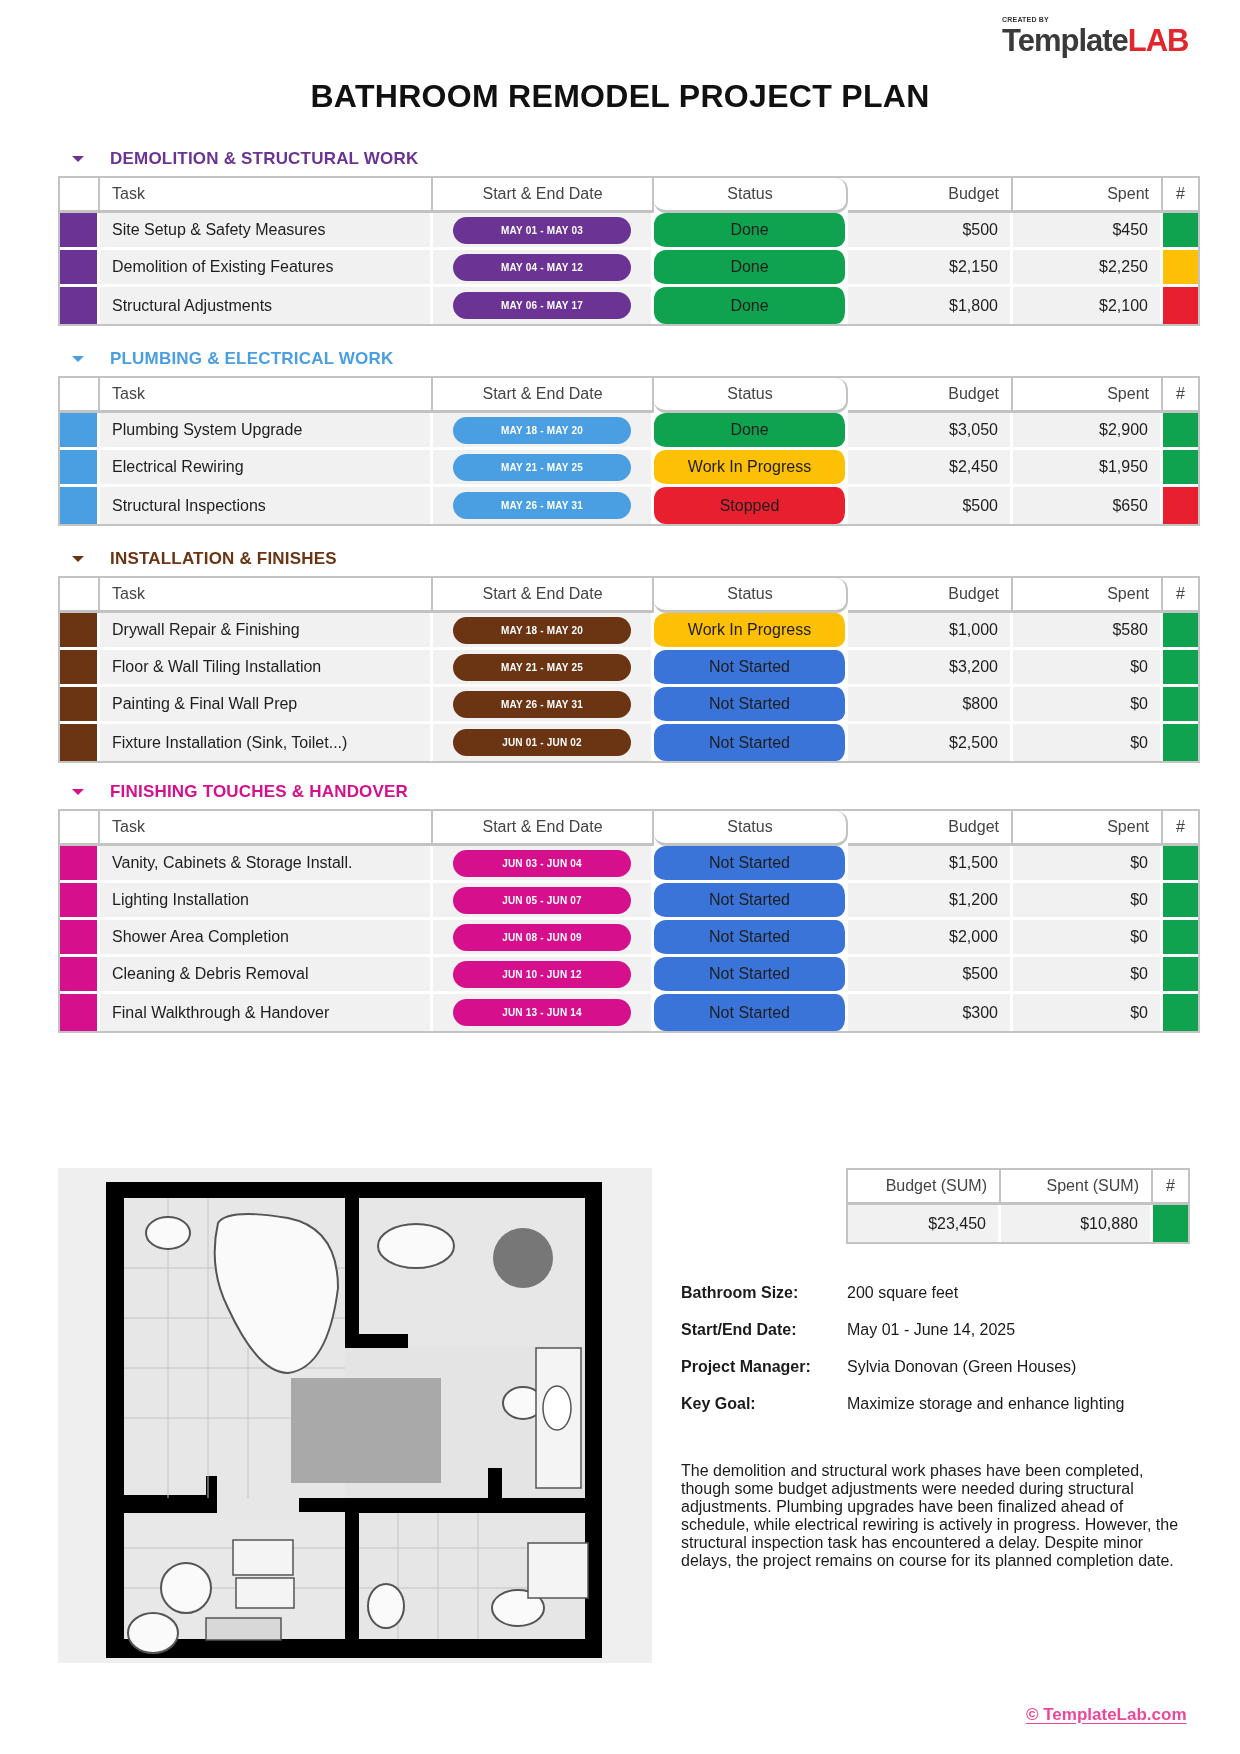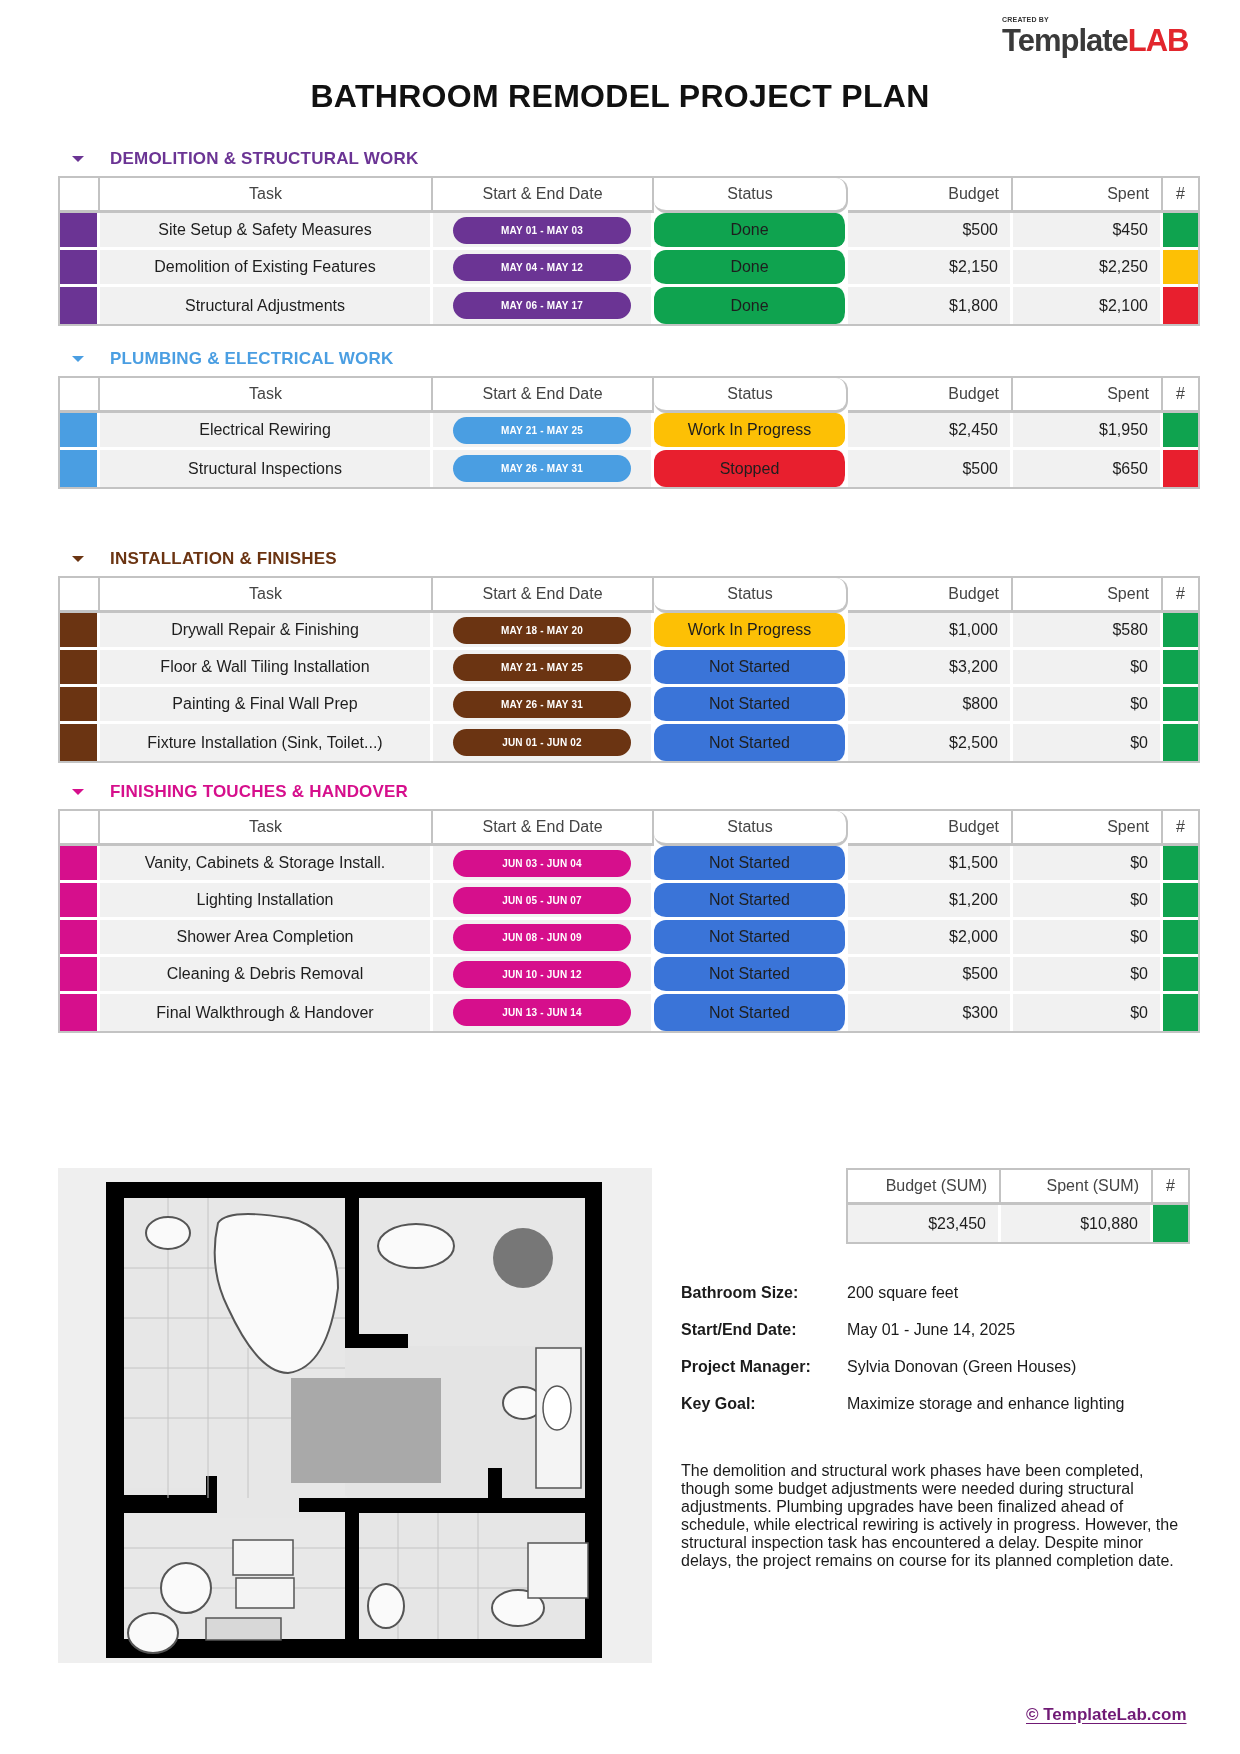--- a/index.html
+++ b/index.html
@@ -19,21 +19,21 @@
   .section-head .caret { position: absolute; left: 14px; top: 10px; width: 0; height: 0; border-left: 6px solid transparent; border-right: 6px solid transparent; border-top: 6px solid currentColor; }
   .section-head .stitle { position: absolute; left: 52px; top: 3px; font-size: 17px; font-weight: bold; letter-spacing: 0.2px; }
 
   table.grid { border-collapse: separate; border-spacing: 0; width: 1130px; border: 2px solid #c3c3c3; background: #fff; table-layout: fixed; }
   table.grid th { height: 35px; font-weight: normal; font-size: 16px; color: #444; background: #fff; border-right: 2px solid #c3c3c3; border-bottom: 3px solid #c3c3c3; padding: 0 12px; }
   table.grid th:last-child { border-right: none; }
   table.grid td { height: 37px; font-size: 16px; color: #1e1e1e; background: #f1f1f1; border-right: 3px solid #fff; border-bottom: 3px solid #fff; padding: 0 12px; }
   table.grid tr:last-child td { border-bottom: none; }
   table.grid td:last-child { border-right: none; }
   .c-color { width: 40px; padding: 0 !important; }
-  .c-task { width: 333px; text-align: center; }
+  .c-task { width: 333px; text-align: left; }
   .c-date { width: 221px; text-align: center; }
   .c-status { width: 194px; text-align: center; border-radius: 12px; }
   .c-budget { width: 165px; text-align: right; }
   .c-spent { width: 150px; text-align: right; }
   .c-flag { width: 35px; padding: 0 !important; text-align: center; }
   th.c-task { padding-left: 10px; }
   td.c-task { padding-left: 10px; }
   td.c-status { color: #fff; padding: 0; }
   .pill { display: inline-block; width: 178px; height: 27px; line-height: 27px; border-radius: 14px; color: #fff; font-size: 10px; font-weight: bold; letter-spacing: 0.2px; vertical-align: middle; }
 
@@ -43,21 +43,21 @@
   .sum-table .c-ss { width: 152px; text-align: right; }
 
   .floorplan { position: absolute; left: 58px; top: 1168px; width: 594px; height: 495px; background: #efefef; }
 
   .info { position: absolute; left: 681px; top: 1284px; width: 520px; font-size: 16px; color: #1b1b1b; }
   .info .row { position: relative; height: 37px; text-align: center; }
   .info .label { position: absolute; left: 0; top: 0; font-weight: bold; }
   .info .value { position: absolute; left: 166px; top: 0; }
   .info .para { position: absolute; left: 0; top: 178px; width: 505px; line-height: 18px; font-size: 16px; }
 
-  .footer { position: absolute; left: 1026px; top: 1705px; font-size: 17px; font-weight: bold; color: #701a75; text-decoration: underline; text-underline-offset: 3px; }
+  .footer { position: absolute; left: 1026px; top: 1705px; font-size: 17px; font-weight: bold; color: #ec4899; text-decoration: underline; text-underline-offset: 3px; }
 </style>
 </head>
 <body>
 
 <div class="logo">
   <span class="created">CREATED BY</span>
   <span class="brand"><span class="t1">Template</span><span class="t2">LAB</span></span>
 </div>
 
 <div class="page-title">BATHROOM REMODEL PROJECT PLAN</div>
@@ -121,20 +121,29 @@
           <th class="c-color"></th>
           <th class="c-task">Task</th>
           <th class="c-date">Start &amp; End Date</th>
           <th class="c-status">Status</th>
           <th class="c-budget">Budget</th>
           <th class="c-spent">Spent</th>
           <th class="c-flag">#</th>
         </tr>
       </thead>
       <tbody>
+        <tr>
+          <td class="c-color" style="background:#4a9ee2"></td>
+          <td class="c-task">Plumbing System Upgrade</td>
+          <td class="c-date"><span class="pill" style="background:#4a9ee2">MAY 18 - MAY 20</span></td>
+          <td class="c-status" style="background:#0fa34f">Done</td>
+          <td class="c-budget">$3,050</td>
+          <td class="c-spent">$2,900</td>
+          <td class="c-flag" style="background:#0fa34f"></td>
+        </tr>
         <tr>
           <td class="c-color" style="background:#4a9ee2"></td>
           <td class="c-task">Electrical Rewiring</td>
           <td class="c-date"><span class="pill" style="background:#4a9ee2">MAY 21 - MAY 25</span></td>
           <td class="c-status" style="background:#fdc005">Work In Progress</td>
           <td class="c-budget">$2,450</td>
           <td class="c-spent">$1,950</td>
           <td class="c-flag" style="background:#0fa34f"></td>
         </tr>
         <tr>

